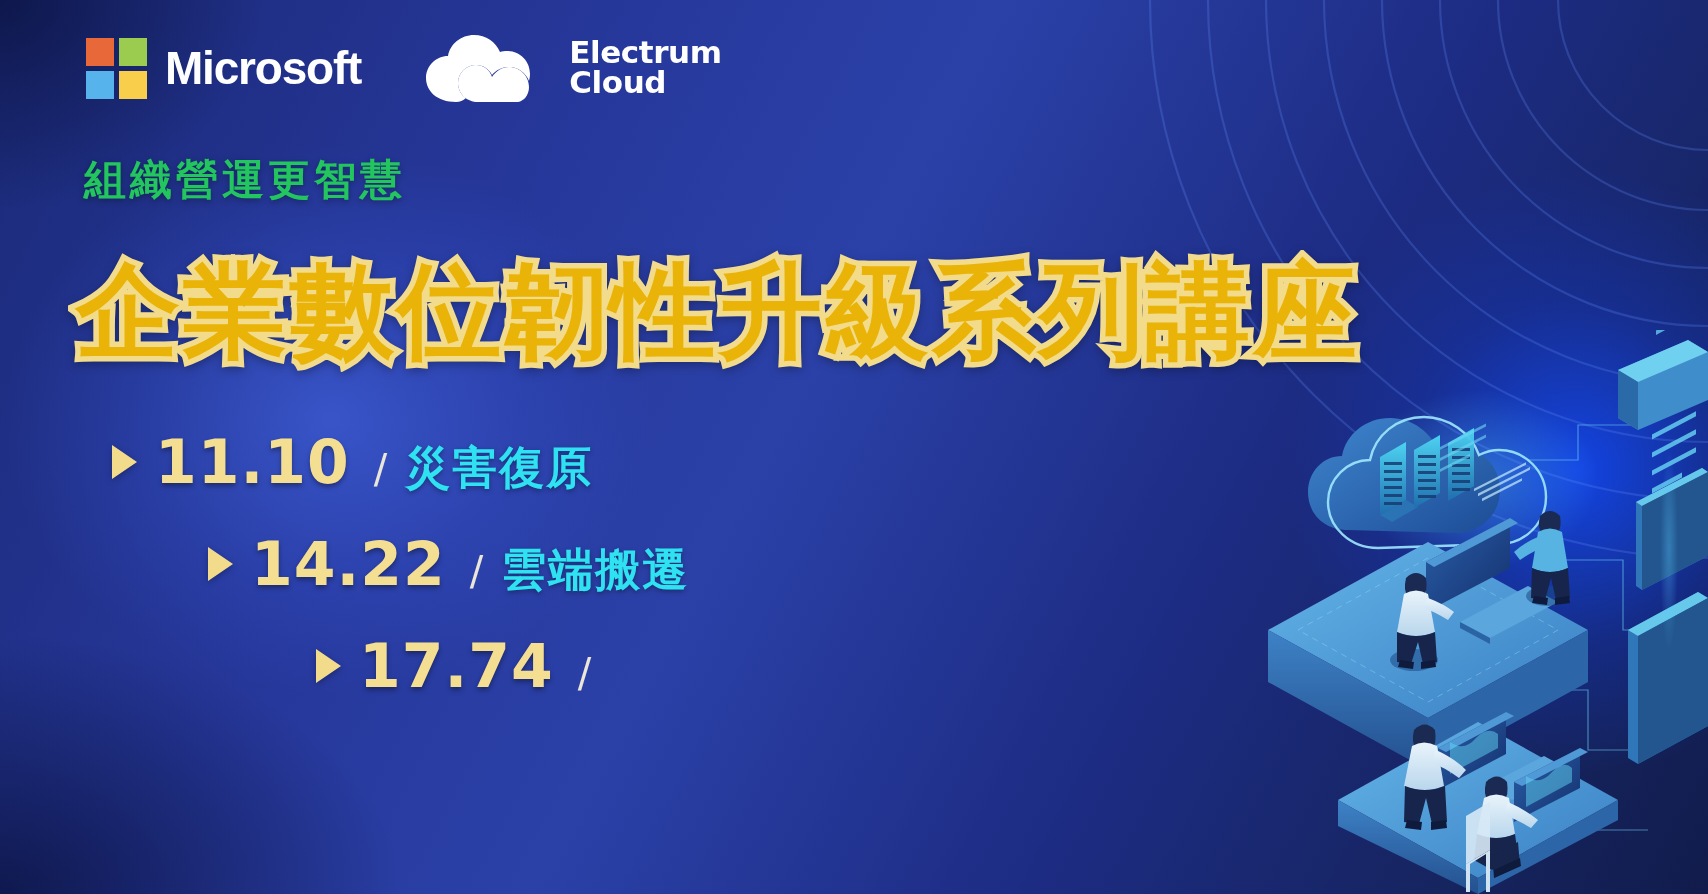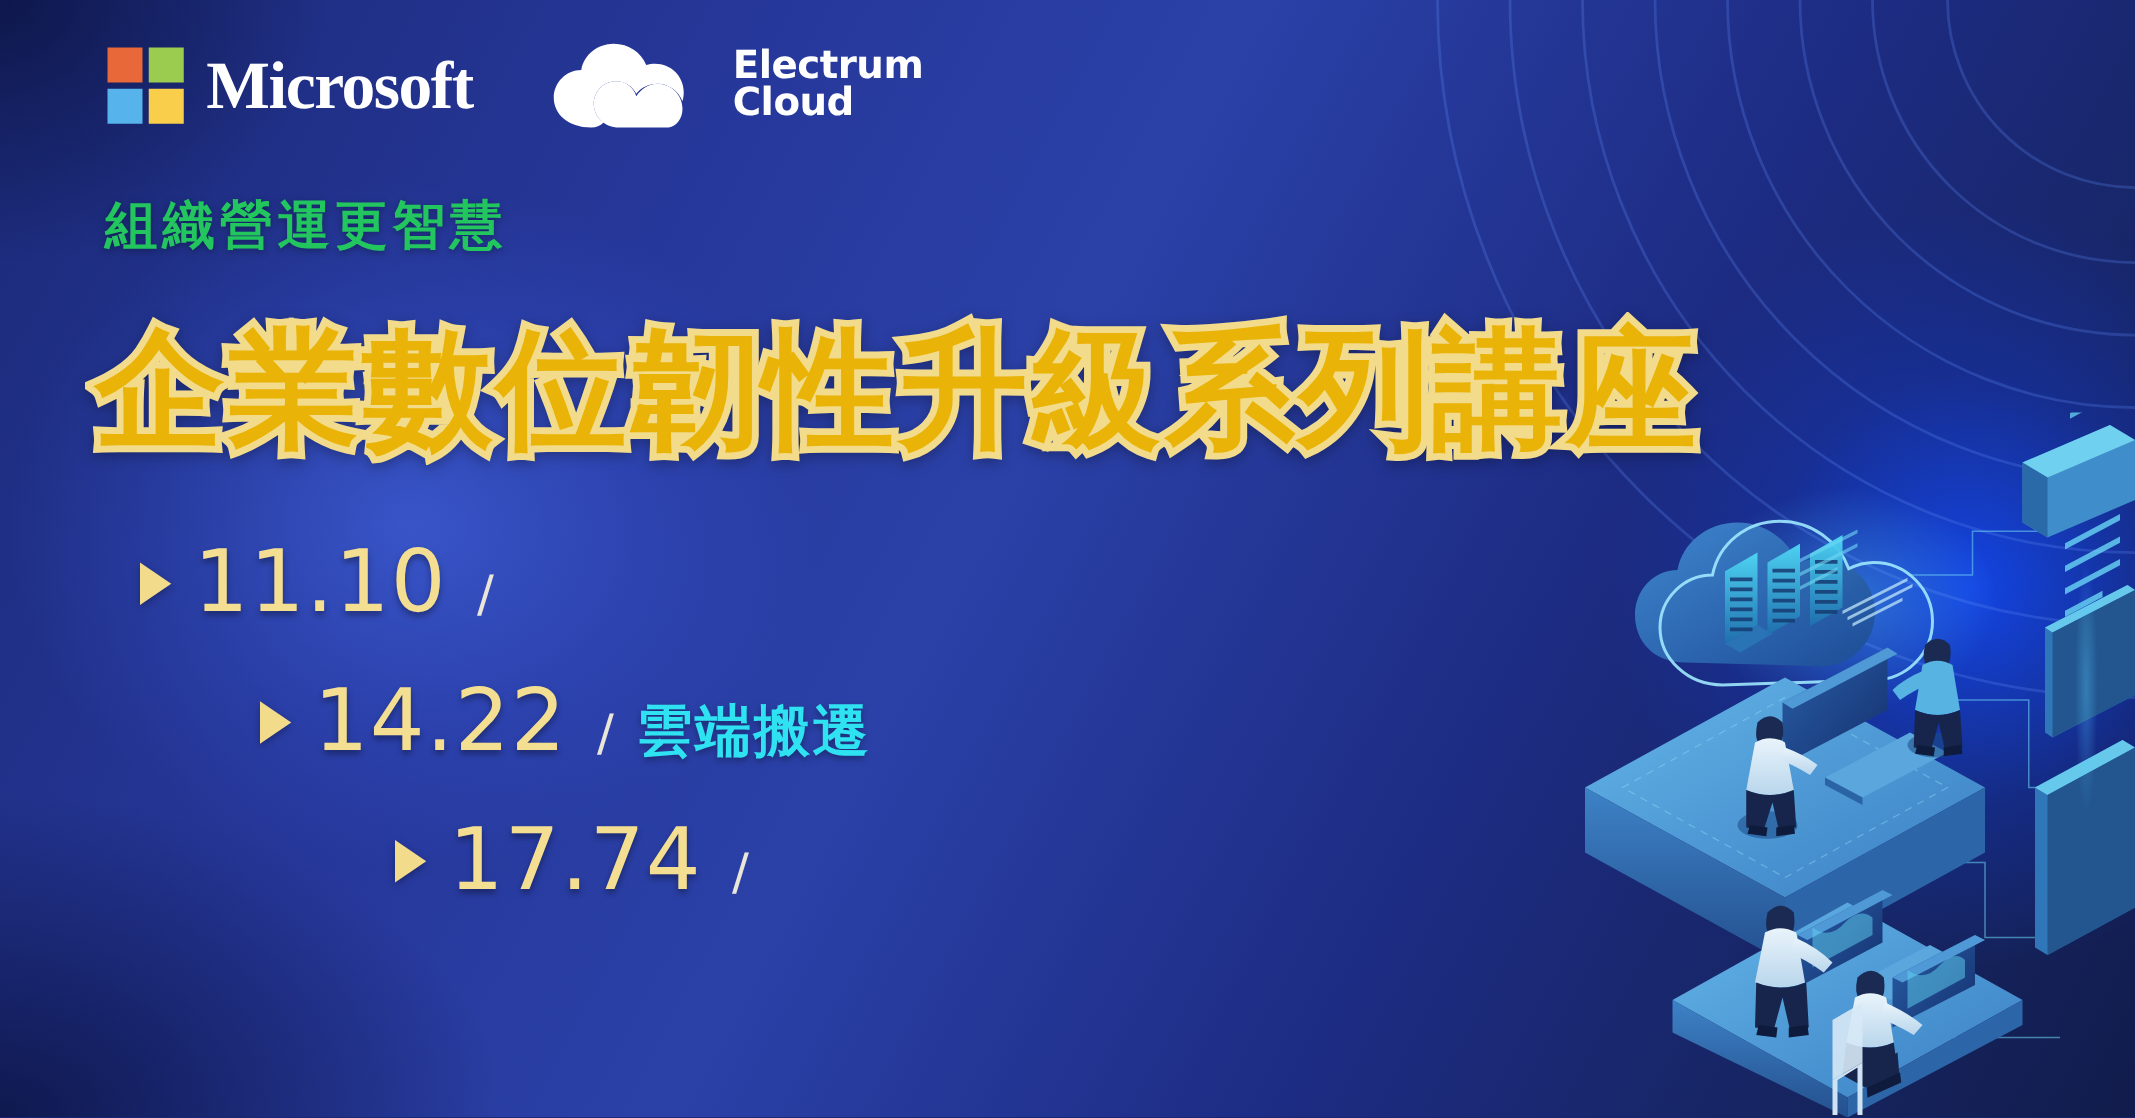--- a/index.html
+++ b/index.html
@@ -43,22 +43,22 @@
 
   .content { position:absolute; inset:0; z-index:6; }
 
   
   .logo-row { position:absolute; left:86px; top:28px; display:flex; align-items:center; gap:62px; }
 
   .ms-logo { display:flex; align-items:center; gap:18px; }
   .ms-squares { display:grid; grid-template-columns:28px 28px; grid-template-rows:28px 28px; gap:5px; }
   .ms-sq { width:28px; height:28px; }
   .ms-word {
-    color:#ffffff; font-size:54px; font-weight:600; letter-spacing:-1.2px; line-height:1;
-    font-family:Liberation Serif, serif;
+    color:#ffffff; font-size:46px; font-weight:600; letter-spacing:-1.2px; line-height:1;
+    font-family:Liberation Sans, sans-serif;
   }
 
   .ec-logo { display:flex; align-items:center; gap:28px; }
   .ec-text { line-height:0.96; }
   .ec-text div {
     color:#ffffff; font-size:31px; font-weight:800; letter-spacing:-0.4px;
     font-family:"DejaVu Sans","Liberation Sans",sans-serif;
   }
 
   
@@ -89,21 +89,21 @@
 
   .tri {
     width:0; height:0; flex:0 0 auto;
     border-left:25px solid #f2dc8c;
     border-top:17px solid transparent;
     border-bottom:17px solid transparent;
     align-self:center; margin-right:4px;
     filter:drop-shadow(0 2px 3px rgba(0,0,0,.3));
   }
   .date {
-    color:#f4de91; font-size:69px; font-weight:400; letter-spacing:1px; line-height:1;
+    color:#f4de91; font-size:60px; font-weight:700; letter-spacing:1px; line-height:1;
     text-shadow:0 3px 5px rgba(0,0,0,.35);
     font-family:"DejaVu Sans","Liberation Sans",sans-serif;
   }
   .slash { color:#eae6d8; font-size:40px; font-weight:400; padding:0 4px 0 10px; line-height:1; }
   .topic {
     color:#2fe2f2; font-size:45px; font-weight:700; letter-spacing:2px; line-height:1;
     text-shadow:0 2px 5px rgba(0,0,0,.35);
     font-family:"DejaVu Sans","Liberation Sans",sans-serif;
   }
 
@@ -163,20 +163,21 @@
 
     <div class="subtitle">組織營運更智慧</div>
     <div class="main-title">企業數位韌性升級系列講座</div>
 
     <div class="schedule">
 
       <div class="sched-row r1">
         <span class="tri"></span>
         <span class="date">11.10</span>
         <span class="slash">/</span>
+        <span class="topic">災害復原</span>
       </div>
 
       <div class="sched-row r2">
         <span class="tri"></span>
         <span class="date">14.22</span>
         <span class="slash">/</span>
         <span class="topic">雲端搬遷</span>
       </div>
 
       <div class="sched-row r3">

